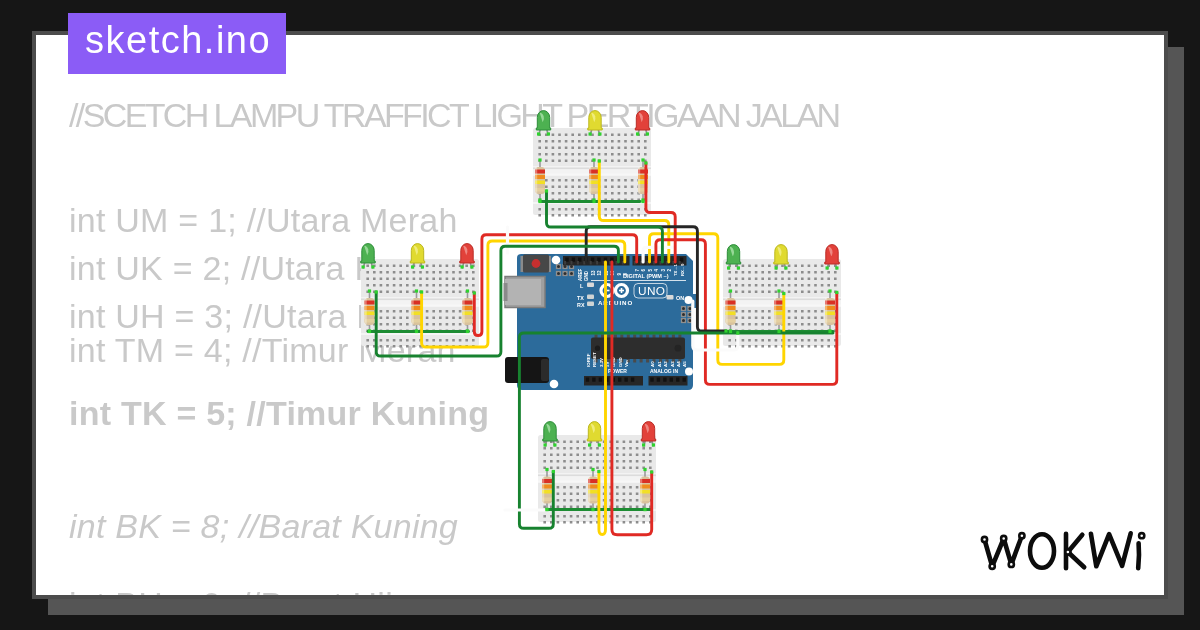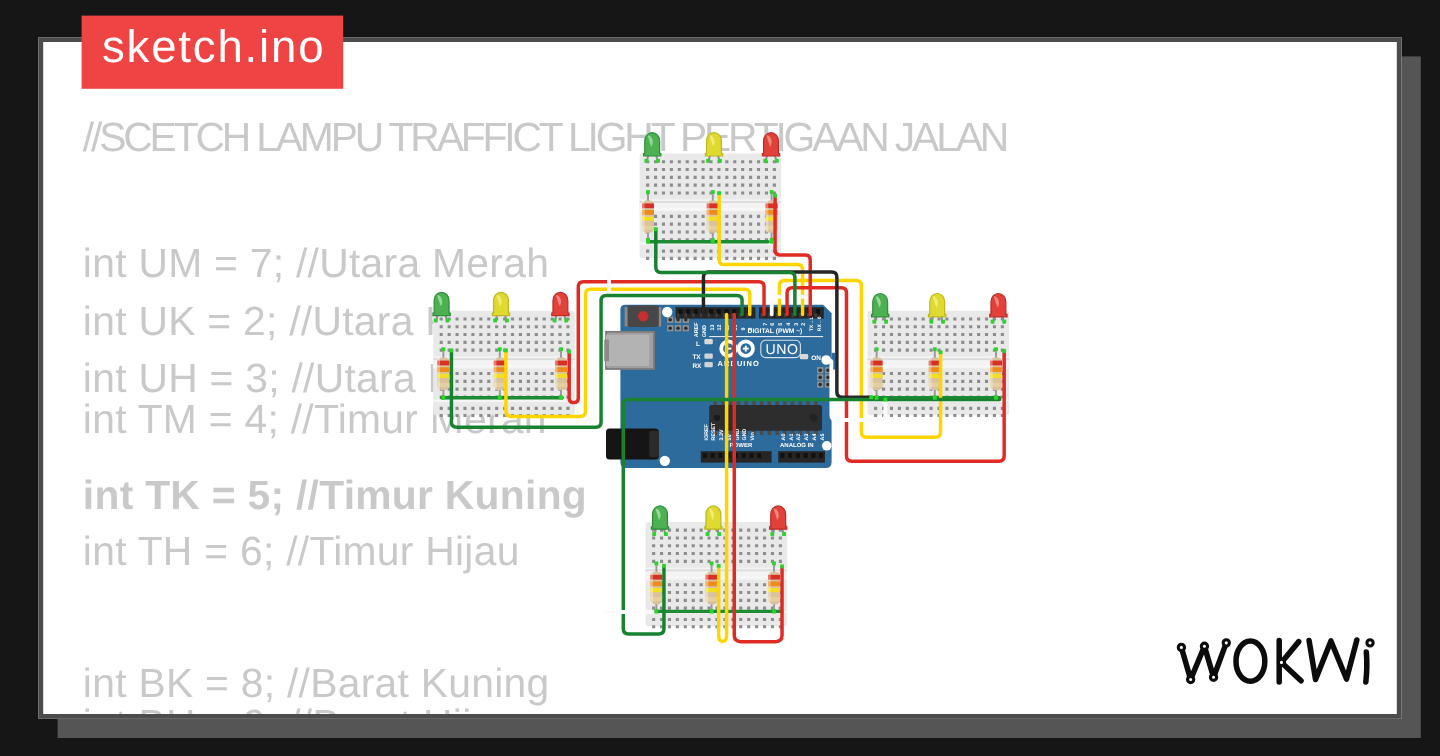--- a/index.html
+++ b/index.html
@@ -1,45 +1,44 @@
 <!DOCTYPE html>
 <html><head><meta charset="utf-8">
 <style>
 html,body{margin:0;padding:0;width:1200px;height:630px;overflow:hidden;}
 body{background:#161616;font-family:"Liberation Sans",sans-serif;position:relative;}
 #shadow{position:absolute;left:48px;top:47px;width:1136px;height:568px;background:#555555;}
 #card{position:absolute;left:32px;top:31px;width:1128px;height:560px;background:#ffffff;
  border:4px solid #4c4c4c;overflow:hidden;}
 .cl{position:absolute;left:33px;white-space:nowrap;font-size:34px;color:#c9c9c9;
  line-height:1.2;letter-spacing:0px;}
-#tab{position:absolute;left:68px;top:13px;width:218px;height:61px;background:#ef4444;
+#tab{position:absolute;left:68px;top:13px;width:218px;height:61px;background:#8b5cf6;
  color:#ffffff;font-size:38px;line-height:54px;letter-spacing:1.5px;padding-left:17px;box-sizing:border-box;}
 </style></head>
 <body>
 
 <div id="shadow"></div>
 
 <div id="card">
 
 <div class="cl" style="top:59.8px;letter-spacing:-2.62px;">//SCETCH LAMPU TRAFFICT LIGHT PERTIGAAN JALAN</div>
 
-<div class="cl" style="top:165.3px;letter-spacing:0.24px;">int UM = 7; //Utara Merah</div>
+<div class="cl" style="top:165.3px;letter-spacing:0.24px;">int UM = 1; //Utara Merah</div>
 
 <div class="cl" style="top:213.3px;letter-spacing:0.24px;">int UK = 2; //Utara Kuning</div>
 
 <div class="cl" style="top:261.3px;letter-spacing:0.24px;">int UH = 3; //Utara Hijau</div>
 
 <div class="cl" style="top:295px;letter-spacing:0.24px;">int TM = 4; //Timur Merah</div>
 
 <div class="cl" style="top:358px;letter-spacing:0.24px;font-weight:bold;">int TK = 5; //Timur Kuning</div>
 
-<div class="cl" style="top:405.3px;letter-spacing:0.24px;">int TH = 6; //Timur Hijau</div>
-
-
-<div class="cl" style="top:515px;letter-spacing:0.24px;">int BK = 8; //Barat Kuning</div>
+
+
+<div class="cl" style="top:471px;letter-spacing:0.24px;font-style:italic;">int BK = 8; //Barat Kuning</div>
 
 <div class="cl" style="top:549.3px;letter-spacing:0.24px;">int BH = 9; //Barat Hijau</div>
 </div>
 
 <svg width="1200" height="630" viewBox="0 0 1200 630" style="position:absolute;left:0;top:0;" font-family="Liberation Sans, sans-serif">
 
 <g>
       <rect x="533" y="128" width="118" height="87" rx="2.5" fill="#e9e9e9"></rect>
 <rect x="533" y="166" width="118" height="10" fill="#f3f3f3"></rect>
 <rect x="533" y="167.5" width="118" height="1.6" fill="#dcdcdc"></rect>

